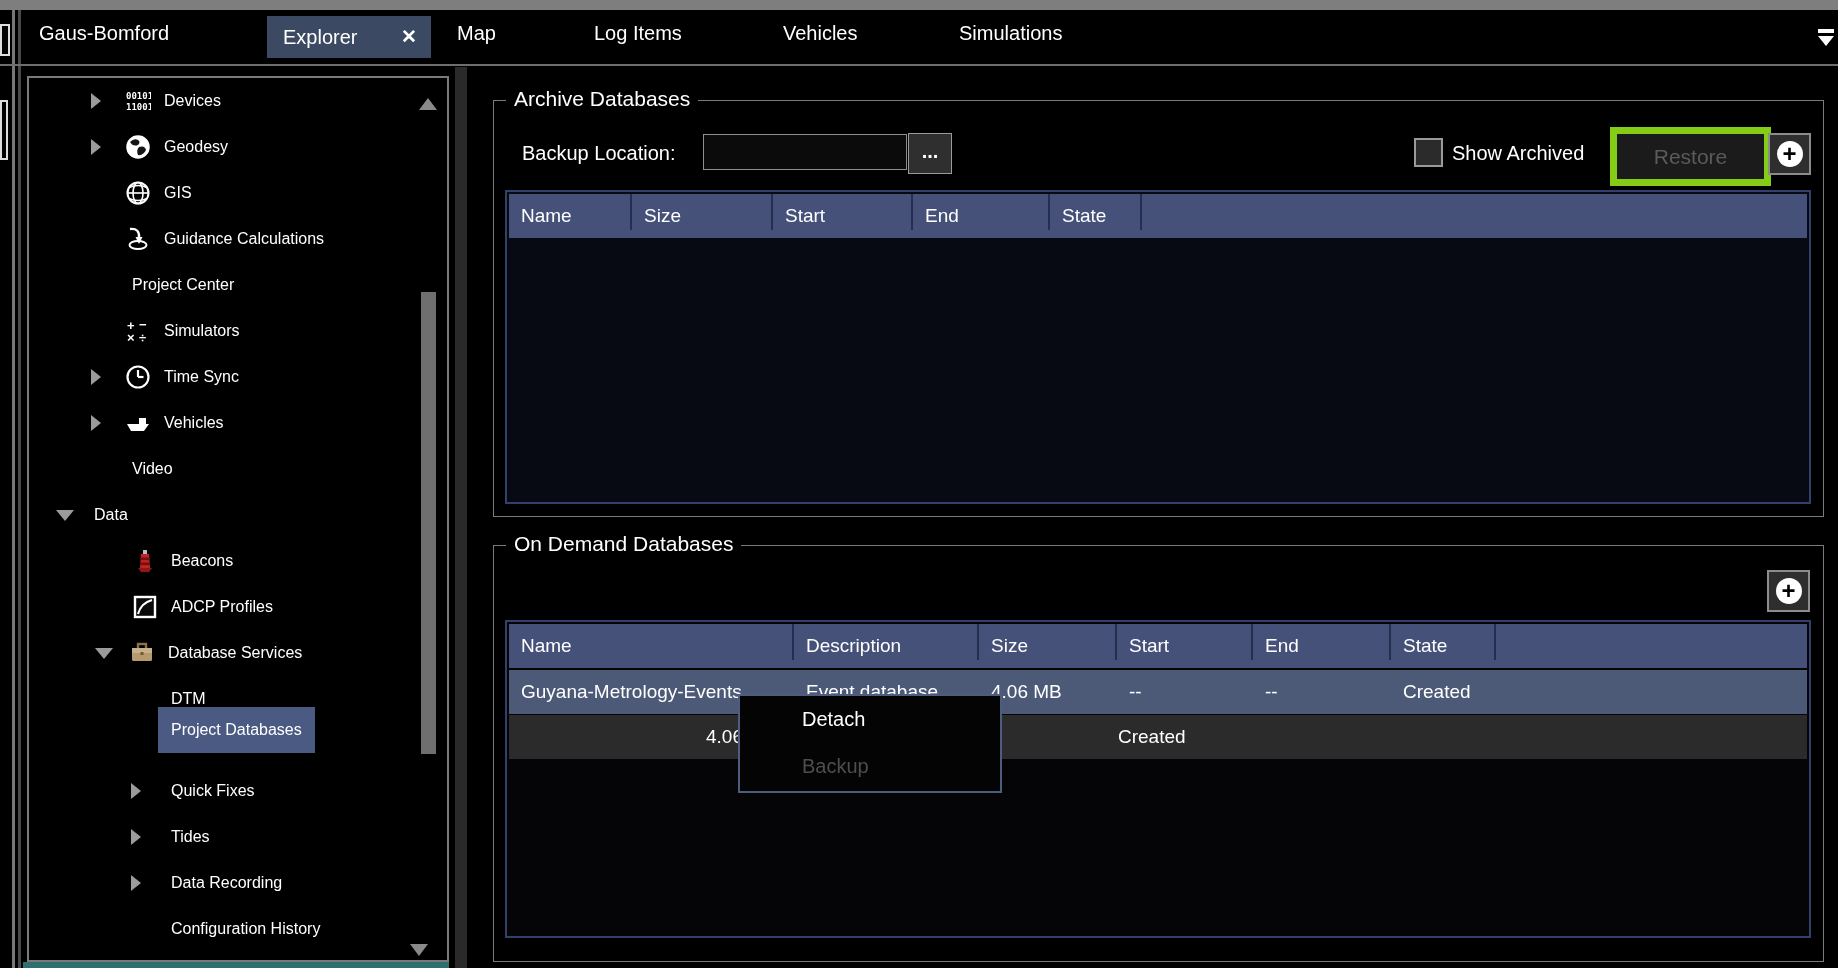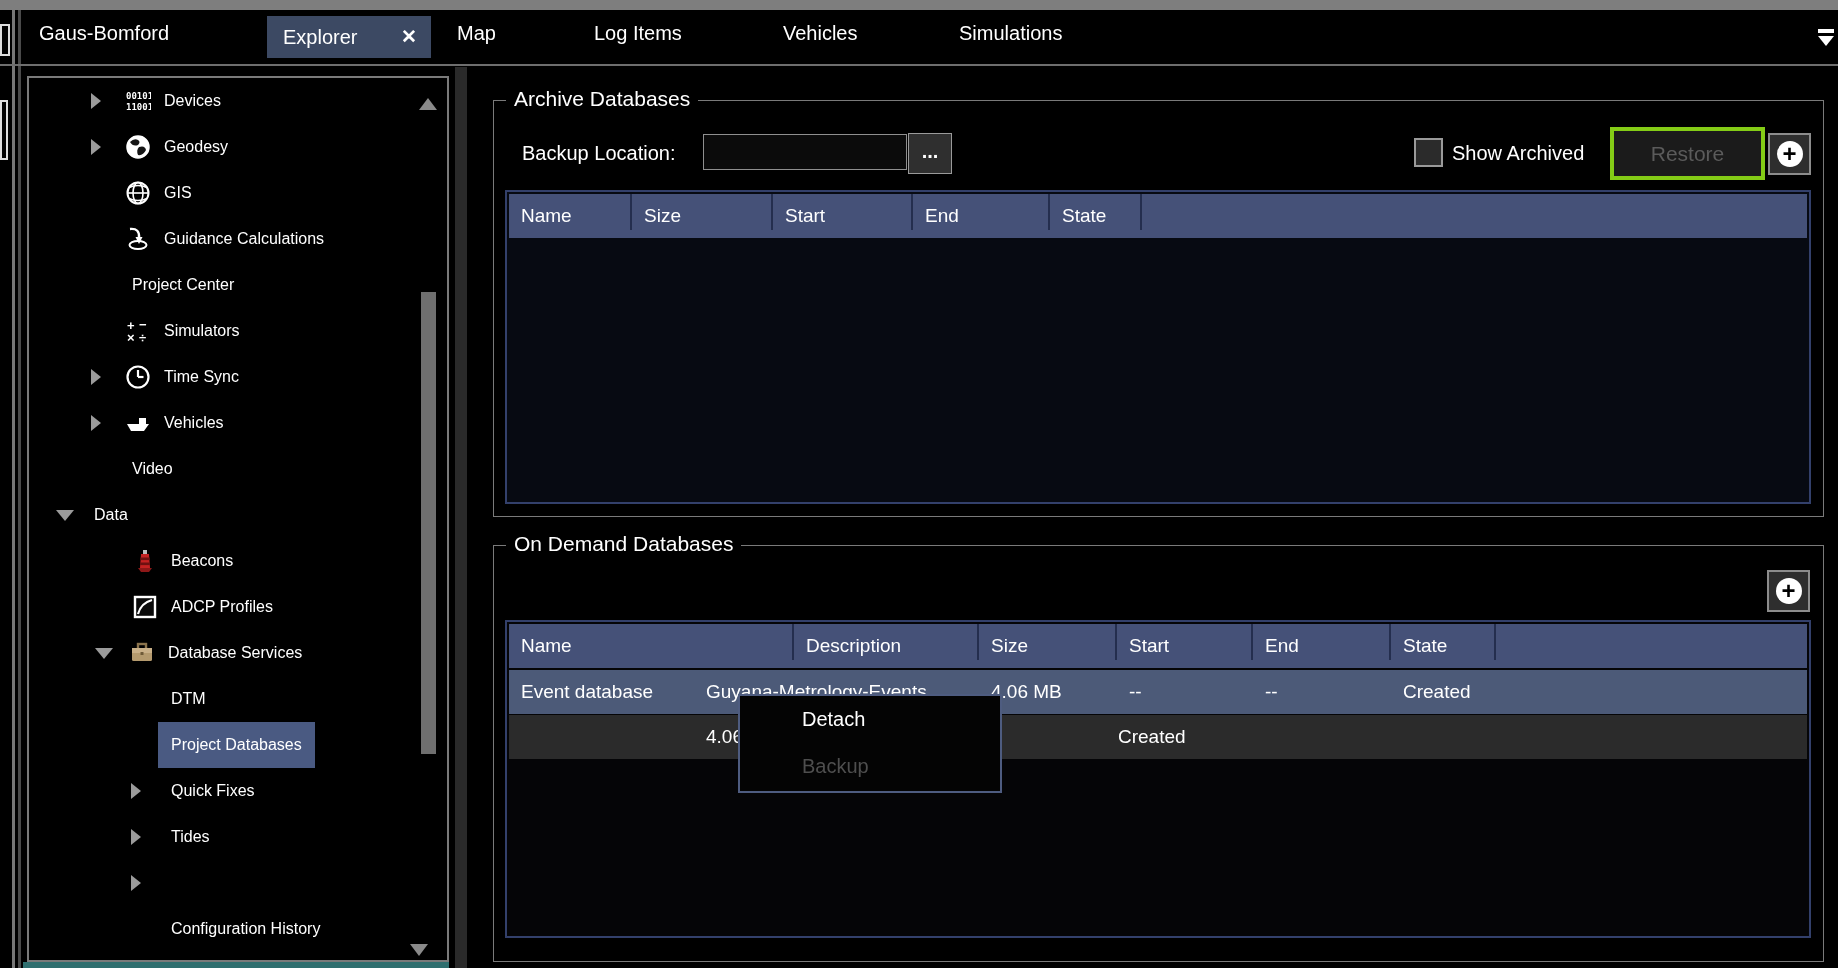--- a/index.html
+++ b/index.html
@@ -39,21 +39,21 @@
   
   .groupbox{border:1px solid #7a7a7a;background:#000;}
   .groupbox .legend{position:absolute;top:-14px;left:12px;background:#000;padding:0 8px;font-size:21px;white-space:nowrap;}
   
   #backup-label,#show-archived-label{font-size:20px;white-space:nowrap;}
   #backup-input{left:703px;top:134px;width:190px;height:34px;background:#0b0b0b;border:1px solid #8f8f8f;
       color:#fff;font-size:18px;padding:0 6px;font-family:"Liberation Sans",sans-serif;}
   #browse-btn{left:908px;top:133px;width:42px;height:39px;background:#2f2f2f;border:1px solid #9a9a9a;
       text-align:center;line-height:34px;font-size:20px;font-weight:bold;color:#fff;}
   #show-archived-cb{left:1414px;top:138px;width:25px;height:25px;background:#2b2b2b;border:2px solid #9a9a9a;}
-  #restore-btn{left:1610px;top:127px;width:147px;height:45px;background:#1b1b1b;border:4px solid #84cc16;
+  #restore-btn{left:1610px;top:127px;width:147px;height:45px;background:#1b1b1b;border:7px solid #84cc16;
       color:#5b5b5b;font-size:21px;text-align:center;line-height:45px;}
   .plus-btn{width:39px;height:38px;background:#2e2e2e;border:2px solid #8c8c8c;}
   .plus-circle{position:absolute;left:50%;top:50%;margin:-13px 0 0 -13px;width:26px;height:26px;border-radius:50%;
       background:#fff;color:#000;font-size:24px;font-weight:bold;line-height:25px;text-align:center;}
   
   .dbtable{border:2px solid #33406b;}
   #arch-table{left:505px;top:190px;width:1302px;height:310px;background:#070a12;}
   #od-table{left:505px;top:620px;width:1302px;height:314px;background:#050507;}
   .thead{position:absolute;left:2px;top:2px;right:2px;height:44px;display:flex;background:#455178;}
   .thead .hcell{height:36px;line-height:44px;font-size:19px;padding-left:12px;box-sizing:border-box;
@@ -212,33 +212,34 @@
             <rect x="3" y="8" width="20" height="13" rx="1.5" fill="#b49a6e"></rect>
             <rect x="3" y="8" width="20" height="5" fill="#c9b088"></rect>
             <rect x="11.5" y="12" width="3" height="3" fill="#6e5a38"></rect>
           </svg>
         </span>
         <span class="tlabel" style="left: 126px;">Database Services</span>
       </div>
       <div class="tree-item" style="top: 676px;">
         <span class="tlabel" style="left: 129px;">DTM</span>
       </div>
-      <div class="tree-item" style="top: 722px;">
+      <div class="tree-item" style="top: 707px;">
         <span class="tlabel sel" style="left: 129px;">Project Databases</span>
       </div>
       <div class="tree-item" style="top: 768px;">
         <span class="arr arr-r" style="left: 102px;"></span>
         <span class="tlabel" style="left: 129px;">Quick Fixes</span>
       </div>
       <div class="tree-item" style="top: 814px;">
         <span class="arr arr-r" style="left: 102px;"></span>
         <span class="tlabel" style="left: 129px;">Tides</span>
       </div>
       <div class="tree-item" style="top: 860px;">
         <span class="arr arr-r" style="left: 102px;"></span>
+        <span class="tlabel" style="left: 129px;">Data Recording</span>
       </div>
       <div class="tree-item" style="top: 906px;">
         <span class="tlabel" style="left: 129px;">Configuration History</span>
       </div>
     </div>
   <div class="abs" id="sb-up"></div>
   <div class="abs" id="sb-thumb"></div>
   <div class="abs" id="sb-down"></div>
   <div class="abs" id="sidebar-accent"></div>
   <div class="abs" id="splitter"></div>
@@ -276,22 +277,22 @@
       <div class="thead">
         <div class="hcell" style="width: 285px;">Name</div>
         <div class="hcell" style="width: 185px;">Description</div>
         <div class="hcell" style="width: 138px;">Size</div>
         <div class="hcell" style="width: 136px;">Start</div>
         <div class="hcell" style="width: 138px;">End</div>
         <div class="hcell" style="width: 105px;">State</div>
         <div class="hcell hfill"></div>
       </div>
       <div class="trow" style="top: 48px; background: rgb(76, 90, 120);">
+        <div class="tcell" style="width: 285px;">Guyana-Metrology-Events</div>
         <div class="tcell" style="width: 185px;">Event database</div>
-        <div class="tcell" style="width: 285px;">Guyana-Metrology-Events</div>
         <div class="tcell" style="width: 138px;">4.06 MB</div>
         <div class="tcell" style="width: 136px;">--</div>
         <div class="tcell" style="width: 138px;">--</div>
         <div class="tcell" style="width: 105px;">Created</div>
       </div>
       <div class="trow" style="top: 93px; background: rgb(43, 43, 43);">
         <div class="tcell" style="width: 185px;"></div>
         <div class="tcell" style="width: 138px;">4.06 MB</div>
         <div class="tcell" style="width: 136px;">--</div>
         <div class="tcell" style="width: 138px;">--</div>

